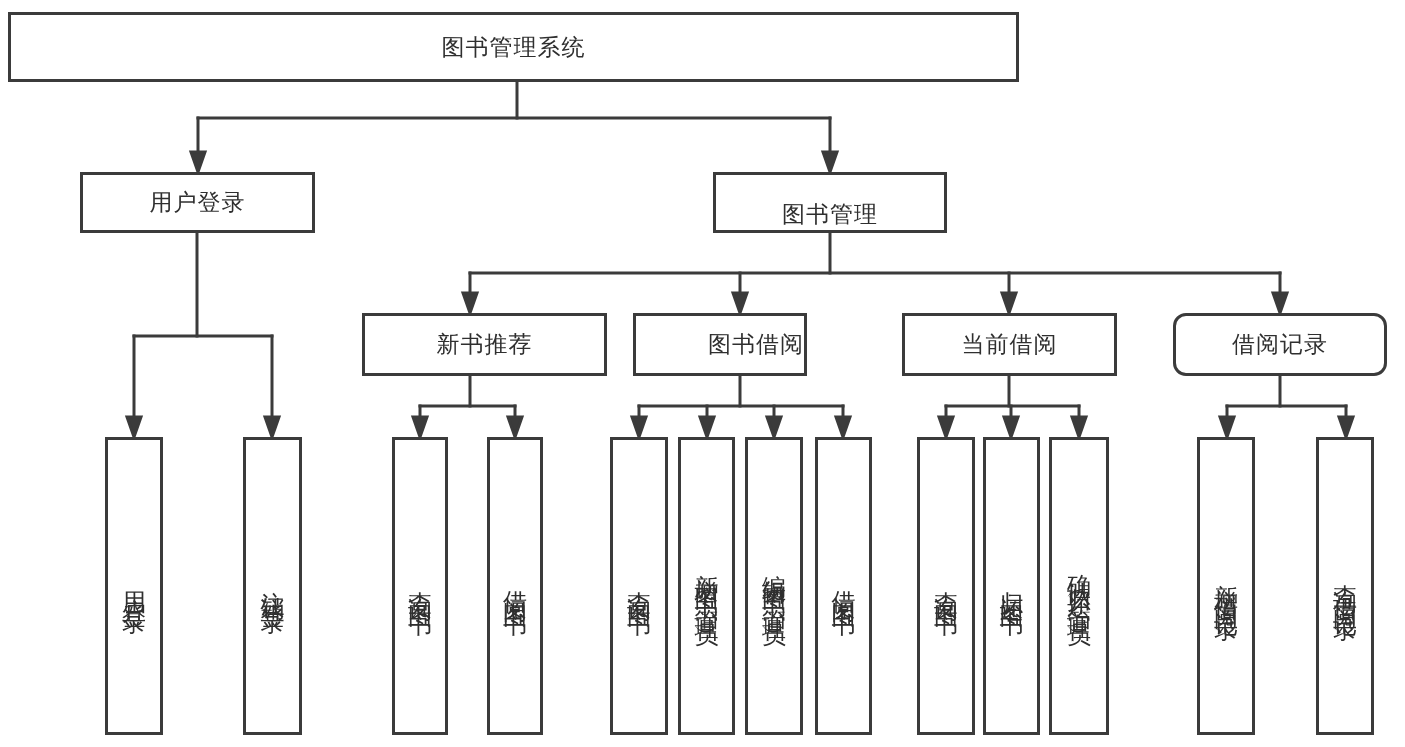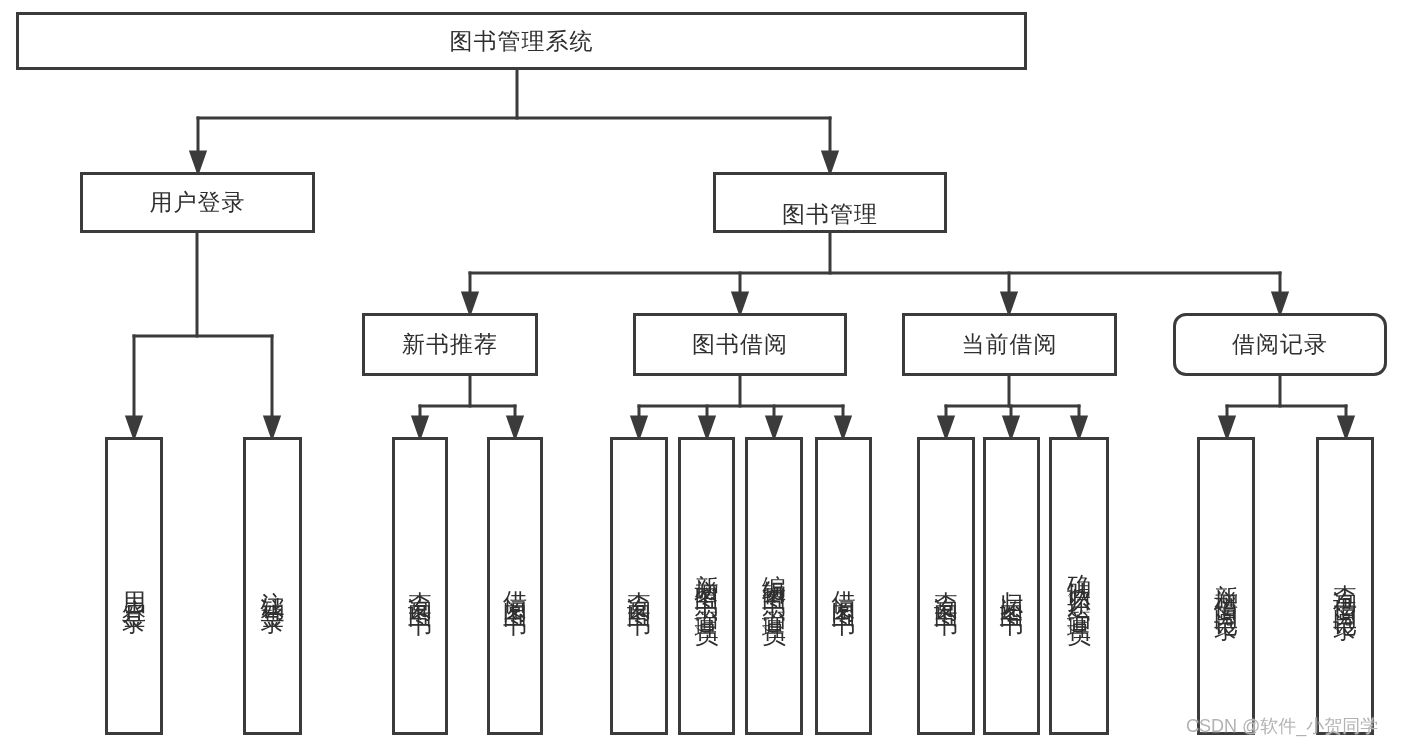--- a/index.html
+++ b/index.html
@@ -31,25 +31,25 @@
   .hbox { font-size: 23px; letter-spacing: 1px; white-space: nowrap; }
   .vbox .vtext {
     writing-mode: vertical-rl;
     text-orientation: mixed;
     font-size: 24px;
     letter-spacing: 7px;
     line-height: 1;
     color: #2f2f2f;
   }
   
-  .pos-root  { left: 16px;   top: 12px;  width: 1011px; height: 58px; }
+  .pos-root  { left: 8px;   top: 12px;  width: 1011px; height: 70px; }
   .pos-login { left: 80px;   top: 172px; width: 235px;  height: 61px; }
   .pos-mgmt  { left: 713px;  top: 172px; width: 234px;  height: 61px; align-items: flex-end; }
-  .pos-g0 { left: 362px;  top: 313px; width: 176px; height: 63px; }
-  .pos-g1 { left: 633px;  top: 313px; width: 214px; height: 63px; }
+  .pos-g0 { left: 362px;  top: 313px; width: 245px; height: 63px; }
+  .pos-g1 { left: 633px;  top: 313px; width: 174px; height: 63px; justify-content: flex-end; }
   .pos-g2 { left: 902px;  top: 313px; width: 215px; height: 63px; }
   .pos-g3 { left: 1173px; top: 313px; width: 214px; height: 63px; border-radius: 13px; }
   .leaf { top: 437px; height: 298px; }
   .pos-l0  { left: 105px;  width: 58px; }
   .pos-l1  { left: 243px;  width: 59px; }
   .pos-l2  { left: 392px;  width: 56px; }
   .pos-l3  { left: 487px;  width: 56px; }
   .pos-l4  { left: 610px;  width: 58px; }
   .pos-l5  { left: 678px;  width: 57px; }
   .pos-l6  { left: 745px;  width: 58px; }
@@ -234,14 +234,13 @@
   <div class="box vbox leaf pos-l10">
     <span class="vtext">确认归还（管理员）</span>
   </div>
   <div class="box vbox leaf pos-l11">
     <span class="vtext">新增借阅记录</span>
   </div>
   <div class="box vbox leaf pos-l12">
     <span class="vtext">查询借阅记录</span>
   </div>
 
-  <div id="watermark">CSDN @软件_小贺同学</div>
 </div>
 
 </body></html>

